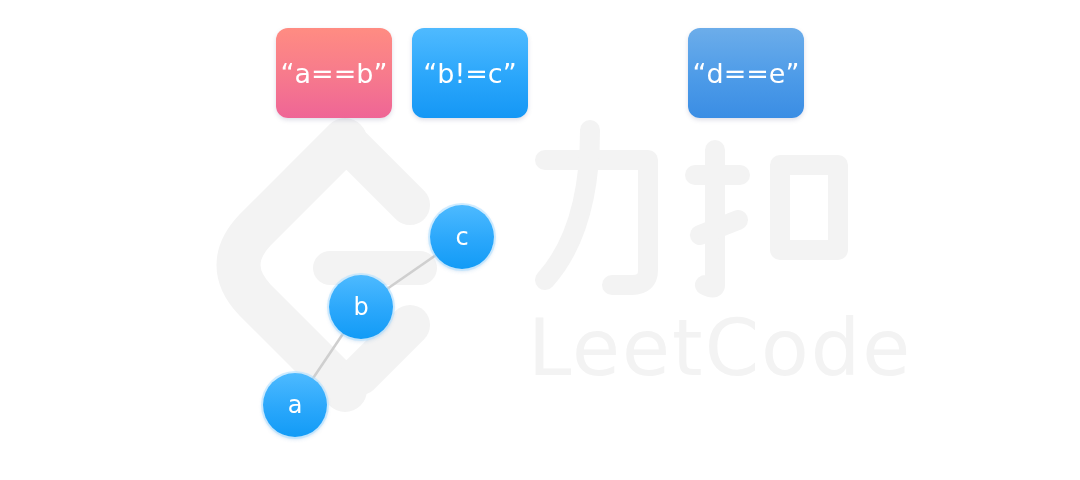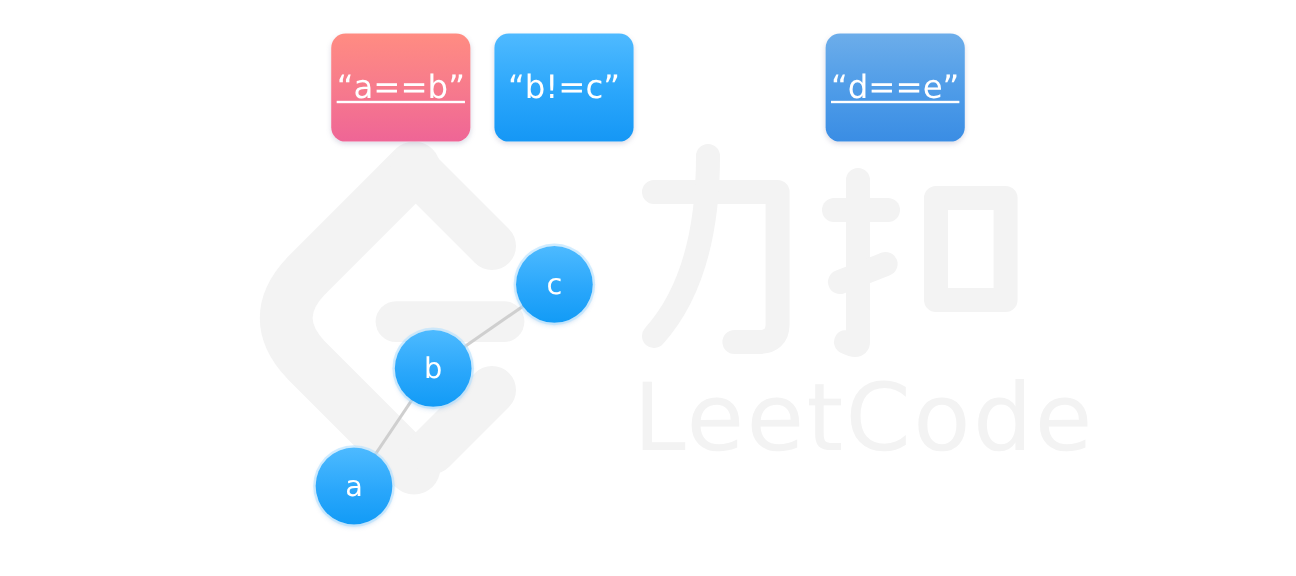--- a/index.html
+++ b/index.html
@@ -41,21 +41,20 @@
     }
     .card.pink {
       background: linear-gradient(180deg, #ff8c82 0%, #f77b8c 50%, #ef6596 100%);
     }
     .card.blue-bright {
       background: linear-gradient(180deg, #4fbaff 0%, #2aa6fb 55%, #1597f5 100%);
       align-items: center;
     }
     .card.blue-soft {
       background: linear-gradient(180deg, #6cadea 0%, #4d9be8 55%, #3a8de4 100%);
-      text-decoration: underline;
     }
     
     .graph {
       position: absolute;
       left: 0; top: 0;
       width: 1080px; height: 480px;
     }
     .node {
       position: absolute;
       width: 64px;
@@ -91,21 +90,21 @@
       <path d="M 590 130 Q 590 230 545 280"></path>
 
       <path d="M 715 150 L 715 285 Q 715 290 705 285"></path>
       <path d="M 695 175 L 740 175"></path>
       <path d="M 700 235 L 738 220"></path>
       <path d="M 780 165 L 838 165 L 838 250 L 780 250 Z"></path>
     </g>
     <text x="528" y="375" font-family="DejaVu Sans, sans-serif" font-size="78" fill="#f3f3f3" letter-spacing="2">LeetCode</text>
   </svg>
 
-  <div class="card pink" style="left:276px;text-decoration:underline;">
+  <div class="card pink" style="left:276px;">
     <span>“a==b”</span>
   </div>
   <div class="card blue-bright" style="left:412px;">
     <span>“b!=c”</span>
   </div>
   <div class="card blue-soft" style="left:688px;">
     <span>“d==e”</span>
   </div>
 
   <svg class="graph" viewBox="0 0 1080 480" xmlns="http://www.w3.org/2000/svg">

